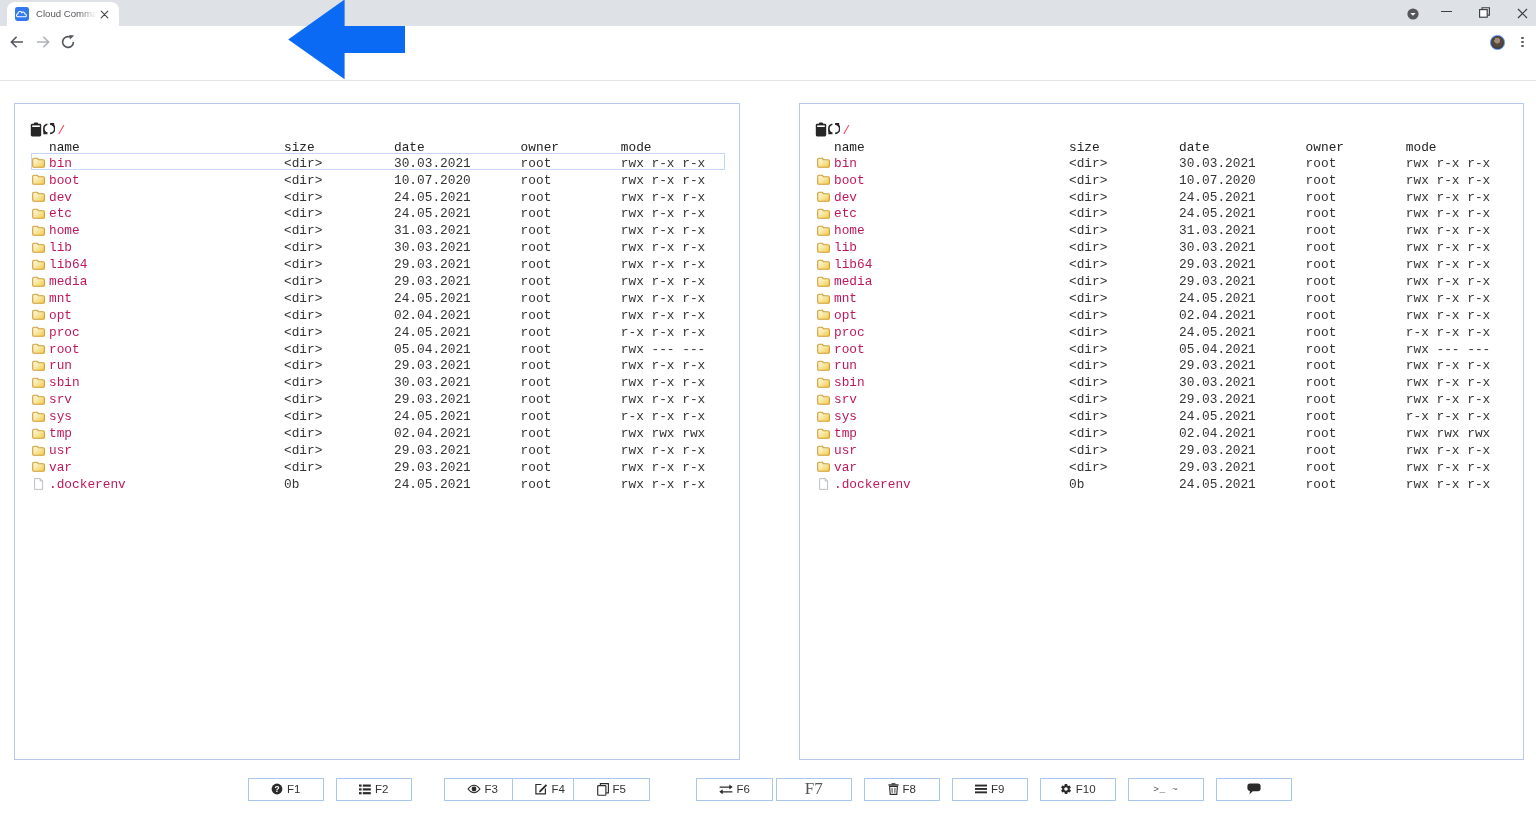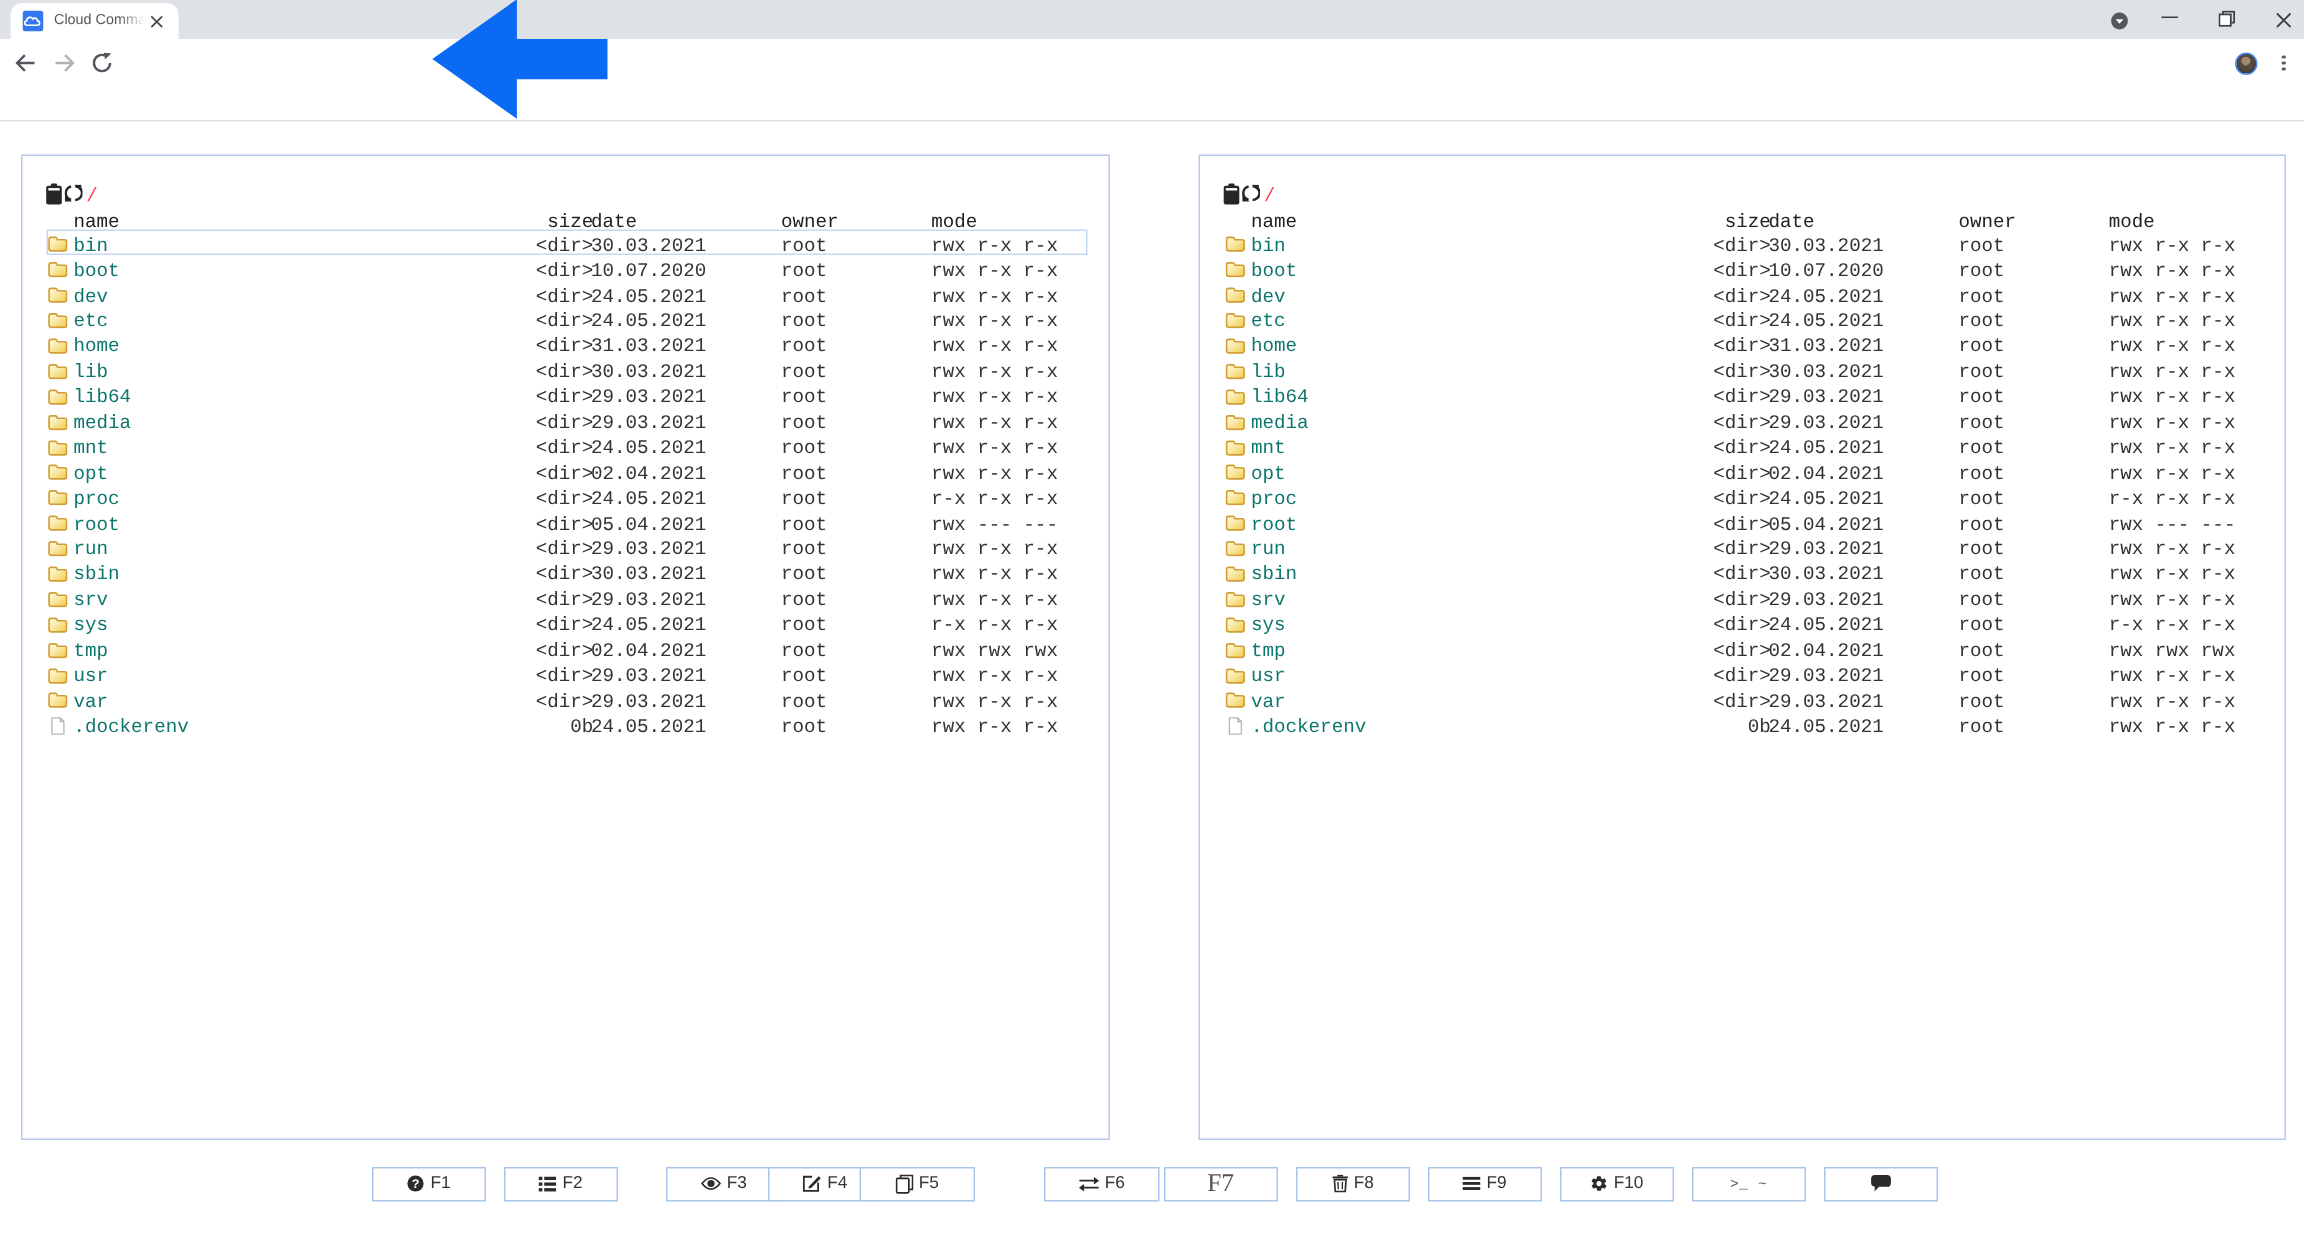--- a/index.html
+++ b/index.html
@@ -14,25 +14,25 @@
 .panel {position:absolute;top:103px;height:657px;border:1px solid #b7c9ec;background:#fff}
 .pathbar {position:absolute;left:0;top:18px;width:100%;height:16px}
 .slash {position:absolute;left:42.5px;top:1px;font:12.8px "Liberation Mono",monospace;color:#fb3f57}
 .hdr {position:absolute;left:0;top:33.2px;width:100%;height:16.8px}
 .rows {position:absolute;left:0;top:49.4px;width:100%}
 .row {position:relative;height:16.9px}
 .row.sel::after {content:"";position:absolute;left:15.5px;top:-0.2px;width:694px;height:16.9px;border:1px solid #c3d7f7}
 .hdr span,.row span {position:absolute;top:2.4px;height:16.8px;line-height:16.8px;font-family:"Liberation Mono",monospace;font-size:12.8px;color:#333;white-space:pre}
 .hdr span.b {font-weight:normal;color:#222}
 .c-name {left:34px}
-.c-size {left:269px;width:111.6px;text-align:right}
+.c-size {left:269px;width:111.6px;text-align:left}
 .c-date {left:379px}
 .c-owner {left:505.6px}
 .c-mode {left:605.8px}
-.row span.nm {color:#0f766e}
+.row span.nm {color:#be185d}
 .fic {position:absolute;left:16.5px;top:4px}
 
 .fbtn {position:absolute;top:778px;width:76.5px;height:22.5px;border:1px solid #a9c7ea;background:#fff;display:flex;align-items:center;justify-content:center;gap:4px}
 .bl {font-size:11.5px;color:#333}
 .f7 {font-family:"Liberation Serif",serif;font-size:17px;color:#555}
 .term {font-family:"Liberation Mono",monospace;font-size:9.5px;color:#555;letter-spacing:0.5px}
 .bi {display:block}
 </style></head>
 <body>
 <div id="tabstrip">

